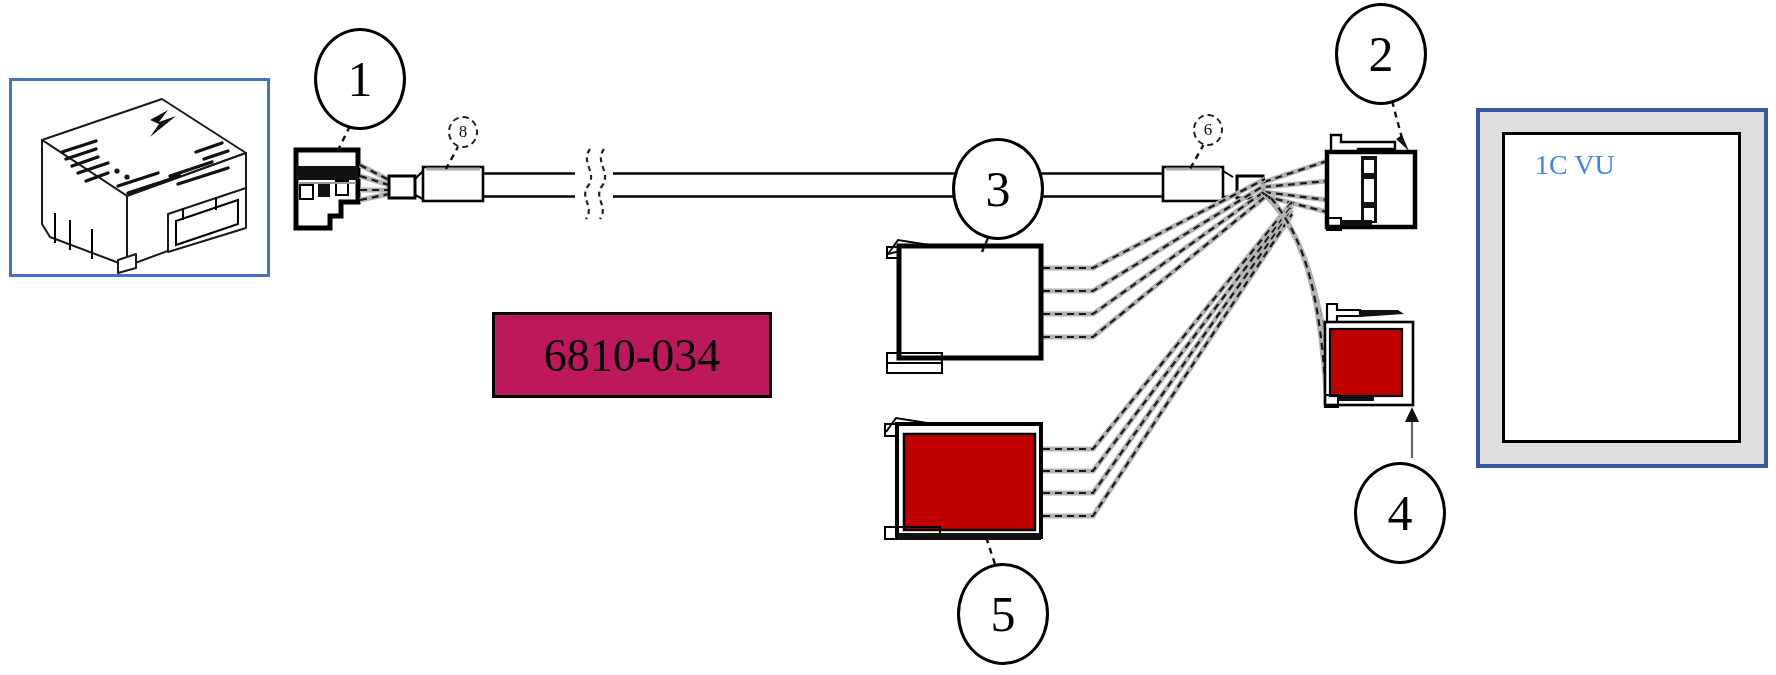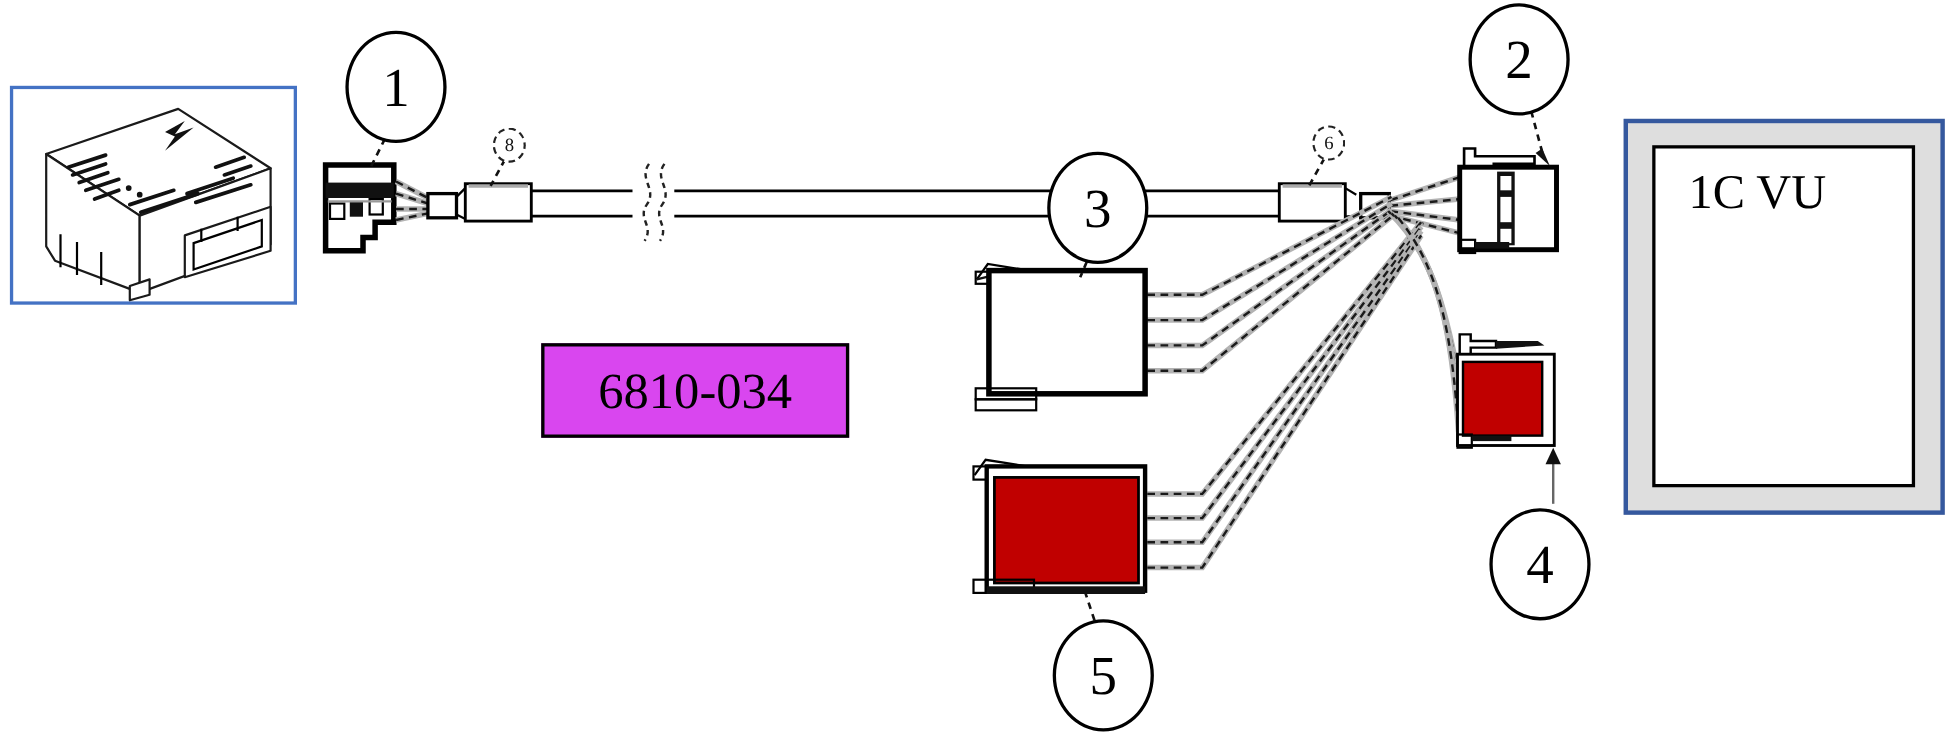--- a/index.html
+++ b/index.html
@@ -4,26 +4,26 @@
 <style>
   html,body{margin:0;padding:0;background:#fff;}
   #canvas{
     position:relative;width:1776px;height:675px;background:#ffffff;
     font-family:"Liberation Serif","DejaVu Serif",serif;overflow:hidden;
   }
   .abs{position:absolute;}
   
   .ecu-box{left:9px;top:78px;width:255px;height:193px;border:3px solid #4472C4;background:#fff;z-index:5;}
   .part-box{
-    left:492px;top:312px;width:274px;height:80px;border:3px solid #000;background:#d946ef;
+    left:492px;top:312px;width:274px;height:80px;border:3px solid #000;background:#be185d;
     display:flex;align-items:center;justify-content:center;font-size:46px;color:#000;z-index:15;
   }
   .vu-outer{left:1476px;top:108px;width:284px;height:352px;border:4px solid #35589E;background:#DEDEDE;z-index:5;}
   .vu-inner{position:absolute;left:22px;top:20px;width:233px;height:305px;border:3px solid #000;background:#fff;}
-  .vu-label{position:absolute;left:30px;top:14px;font-size:44px;color:#000000;}
+  .vu-label{position:absolute;left:30px;top:14px;font-size:28px;color:#3b82f6;}
   
   .callout{
     width:86px;height:96px;border:3.5px solid #000;border-radius:50%;background:#fff;
     display:flex;align-items:center;justify-content:center;font-size:50px;color:#000;z-index:30;
   }
   .c1{left:314px;top:28px;}
   .c2{left:1335px;top:3px;}
   .c3{left:952px;top:138px;}
   .c4{left:1354px;top:462px;}
   .c5{left:957px;top:563px;}

